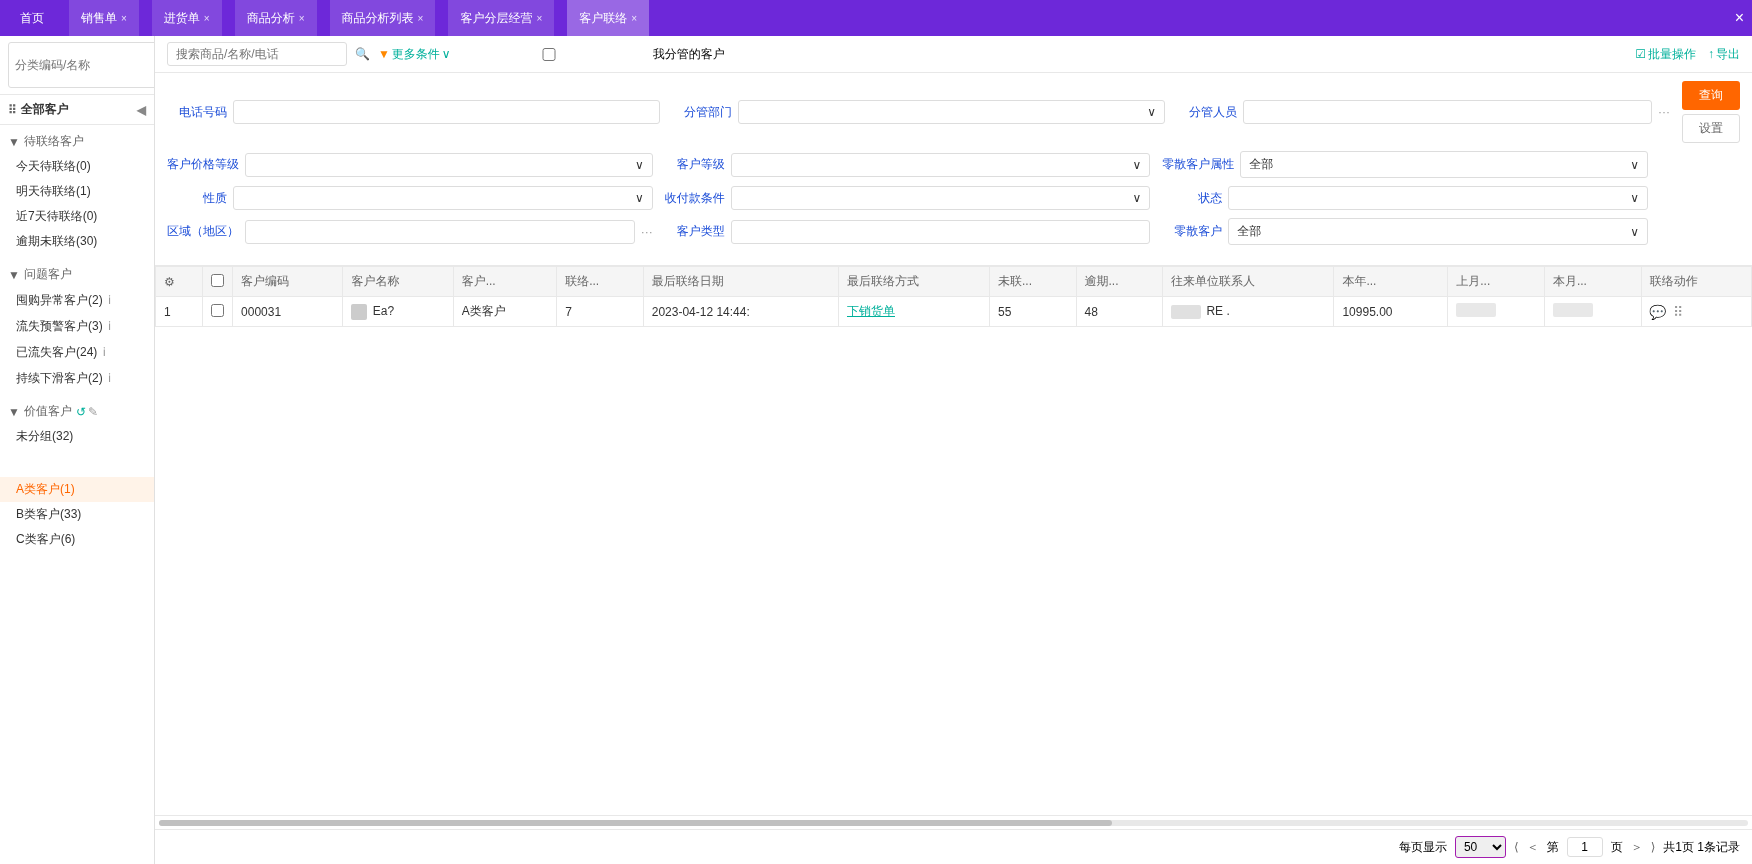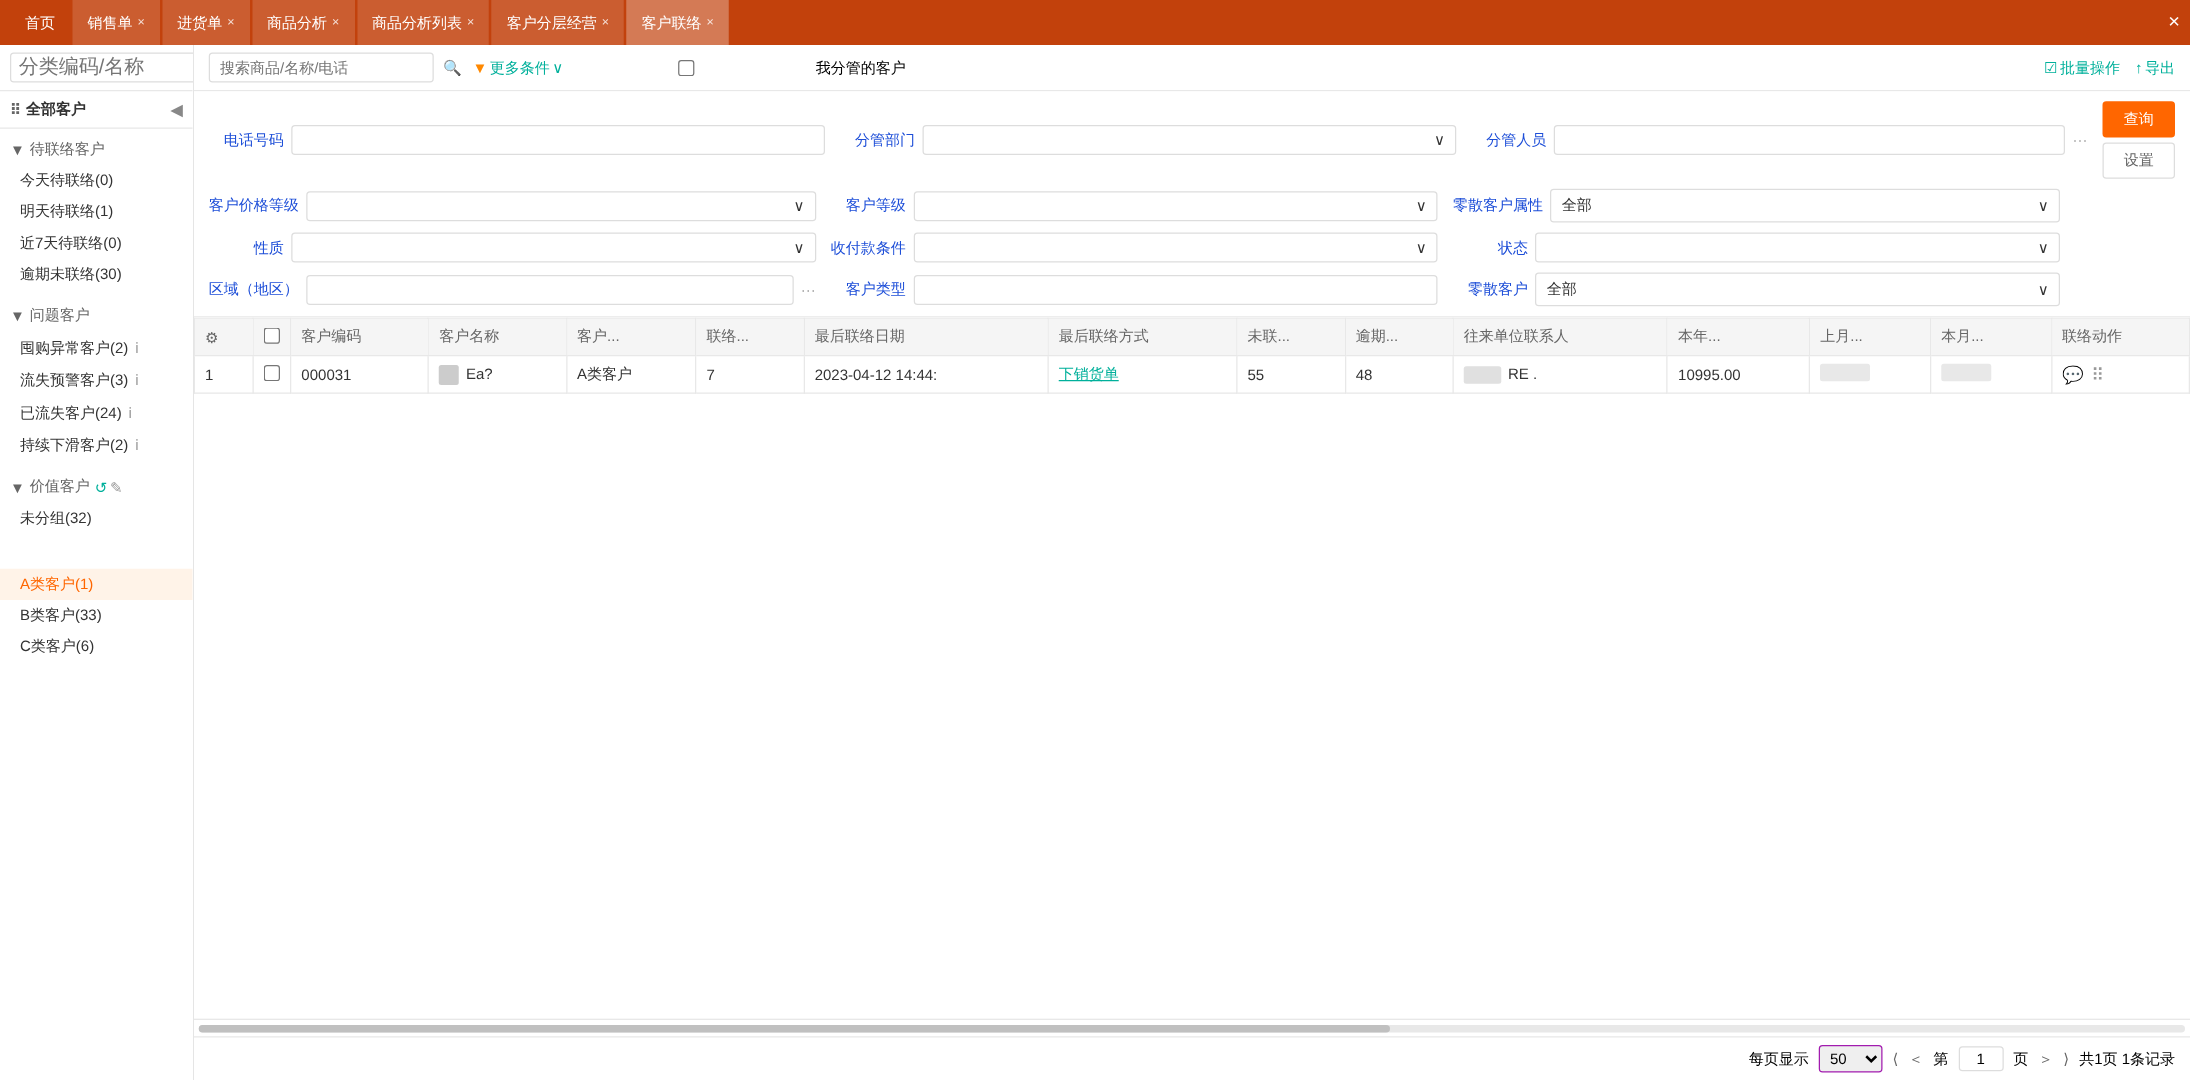--- a/index.html
+++ b/index.html
@@ -1,21 +1,21 @@
 <!DOCTYPE html>
 <html><head>
   <meta charset="utf-8">
   <style>
     * { box-sizing: border-box; margin: 0; padding: 0; font-family: 'Microsoft YaHei', sans-serif; font-size: 12px; }
     body { background: #f0f0f0; width: 1752px; height: 864px; overflow: hidden; }
     
     
     .top-nav {
-      display: flex; align-items: center; background: #c2410c; height: 36px;
-      padding: 0 8px; gap: 2px;
+      display: flex; align-items: center; background: #6d28d9; height: 36px;
+      padding: 0 8px; gap: 13px;
     }
     .nav-tab {
       display: flex; align-items: center; padding: 0 12px; height: 44px;
       background: rgba(255,255,255,0.15); color: #fff; cursor: pointer;
       border-radius: 3px; gap: 4px; white-space: nowrap;
     }
     .nav-tab.active { background: rgba(255,255,255,0.3); }
     .nav-tab .close-btn { font-size: 10px; opacity: 0.8; cursor: pointer; }
     .nav-home { color: #fff; padding: 0 12px; height: 28px; display:flex; align-items:center; cursor:pointer; }
     .nav-close-all { margin-left: auto; color: #fff; font-size: 16px; cursor: pointer; }
@@ -25,22 +25,22 @@
 
     
     .sidebar {
       width: 155px; background: #fff; border-right: 1px solid #e0e0e0;
       display: flex; flex-direction: column; overflow-y: auto;
     }
     .sidebar-search {
       display: flex; align-items: center; padding: 6px 8px; border-bottom: 1px solid #e8e8e8;
     }
     .sidebar-search input {
-      flex: 1; border: 1px solid #ddd; border-radius: 3px; padding: 2px 6px;
-      font-size: 16px; outline: none;
+      flex: 1; border: 1px solid #ddd; border-radius: 3px; padding: 15px 6px;
+      font-size: 12px; outline: none;
     }
     
     .sidebar-header {
       display: flex; align-items: center; padding: 6px 8px;
       font-weight: bold; color: #333; border-bottom: 1px solid #e8e8e8;
     }
     .sidebar-header .grid-icon { margin-right: 4px; color: #666; }
     .sidebar-header .collapse-btn { margin-left: auto; cursor: pointer; color: #888; }
 
     .sidebar-section { padding: 4px 0; }
@@ -71,21 +71,21 @@
     .filter-more { color: #00b09b; cursor: pointer; display: flex; align-items: center; gap: 2px; }
     .filter-checkbox { display: flex; align-items: center; gap: 14px; cursor: pointer; }
     .bulk-ops { margin-left: auto; color: #00b09b; cursor: pointer; display: flex; align-items: center; gap: 2px; }
     .export-btn { color: #00b09b; cursor: pointer; display: flex; align-items: center; gap: 2px; }
 
     
     .adv-filters {
       background: #fff; padding: 8px 12px; border-bottom: 1px solid #e8e8e8;
     }
     .filter-row { display: flex; gap: 12px; margin-bottom: 8px; align-items: center; }
-    .filter-row:last-child { margin-bottom: 0; }
+    .filter-row:last-child { margin-bottom: 12px; }
     .filter-item { display: flex; align-items: center; flex: 1; gap: 6px; }
     .filter-label { color: #1d4ed8; white-space: nowrap; min-width: 60px; text-align: right; }
     .filter-select {
       flex: 1; border: 1px solid #ddd; border-radius: 3px; padding: 4px 8px;
       background: #fff; display: flex; align-items: center; justify-content: space-between;
       cursor: pointer; color: #333;
     }
     .filter-input {
       flex: 1; border: 1px solid #ddd; border-radius: 3px; padding: 4px 8px;
       outline: none; color: #333;

